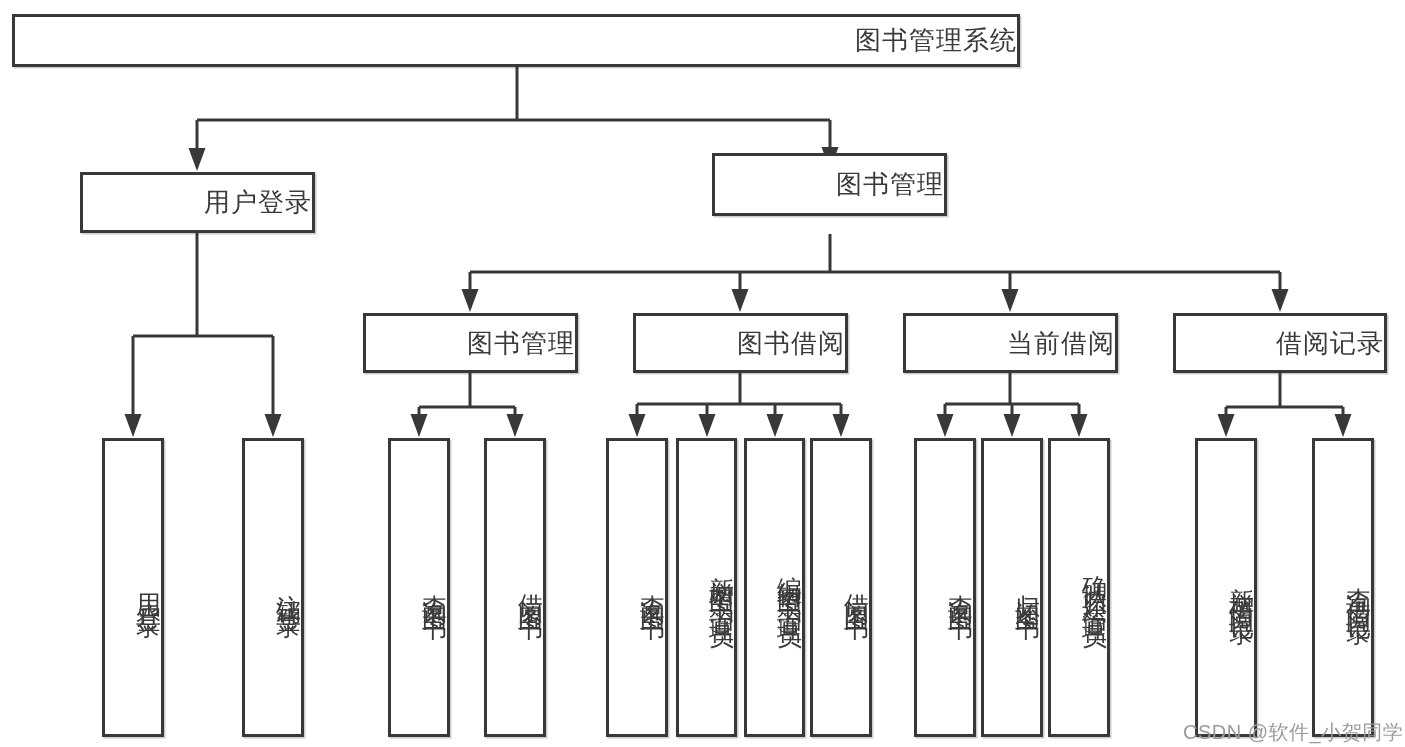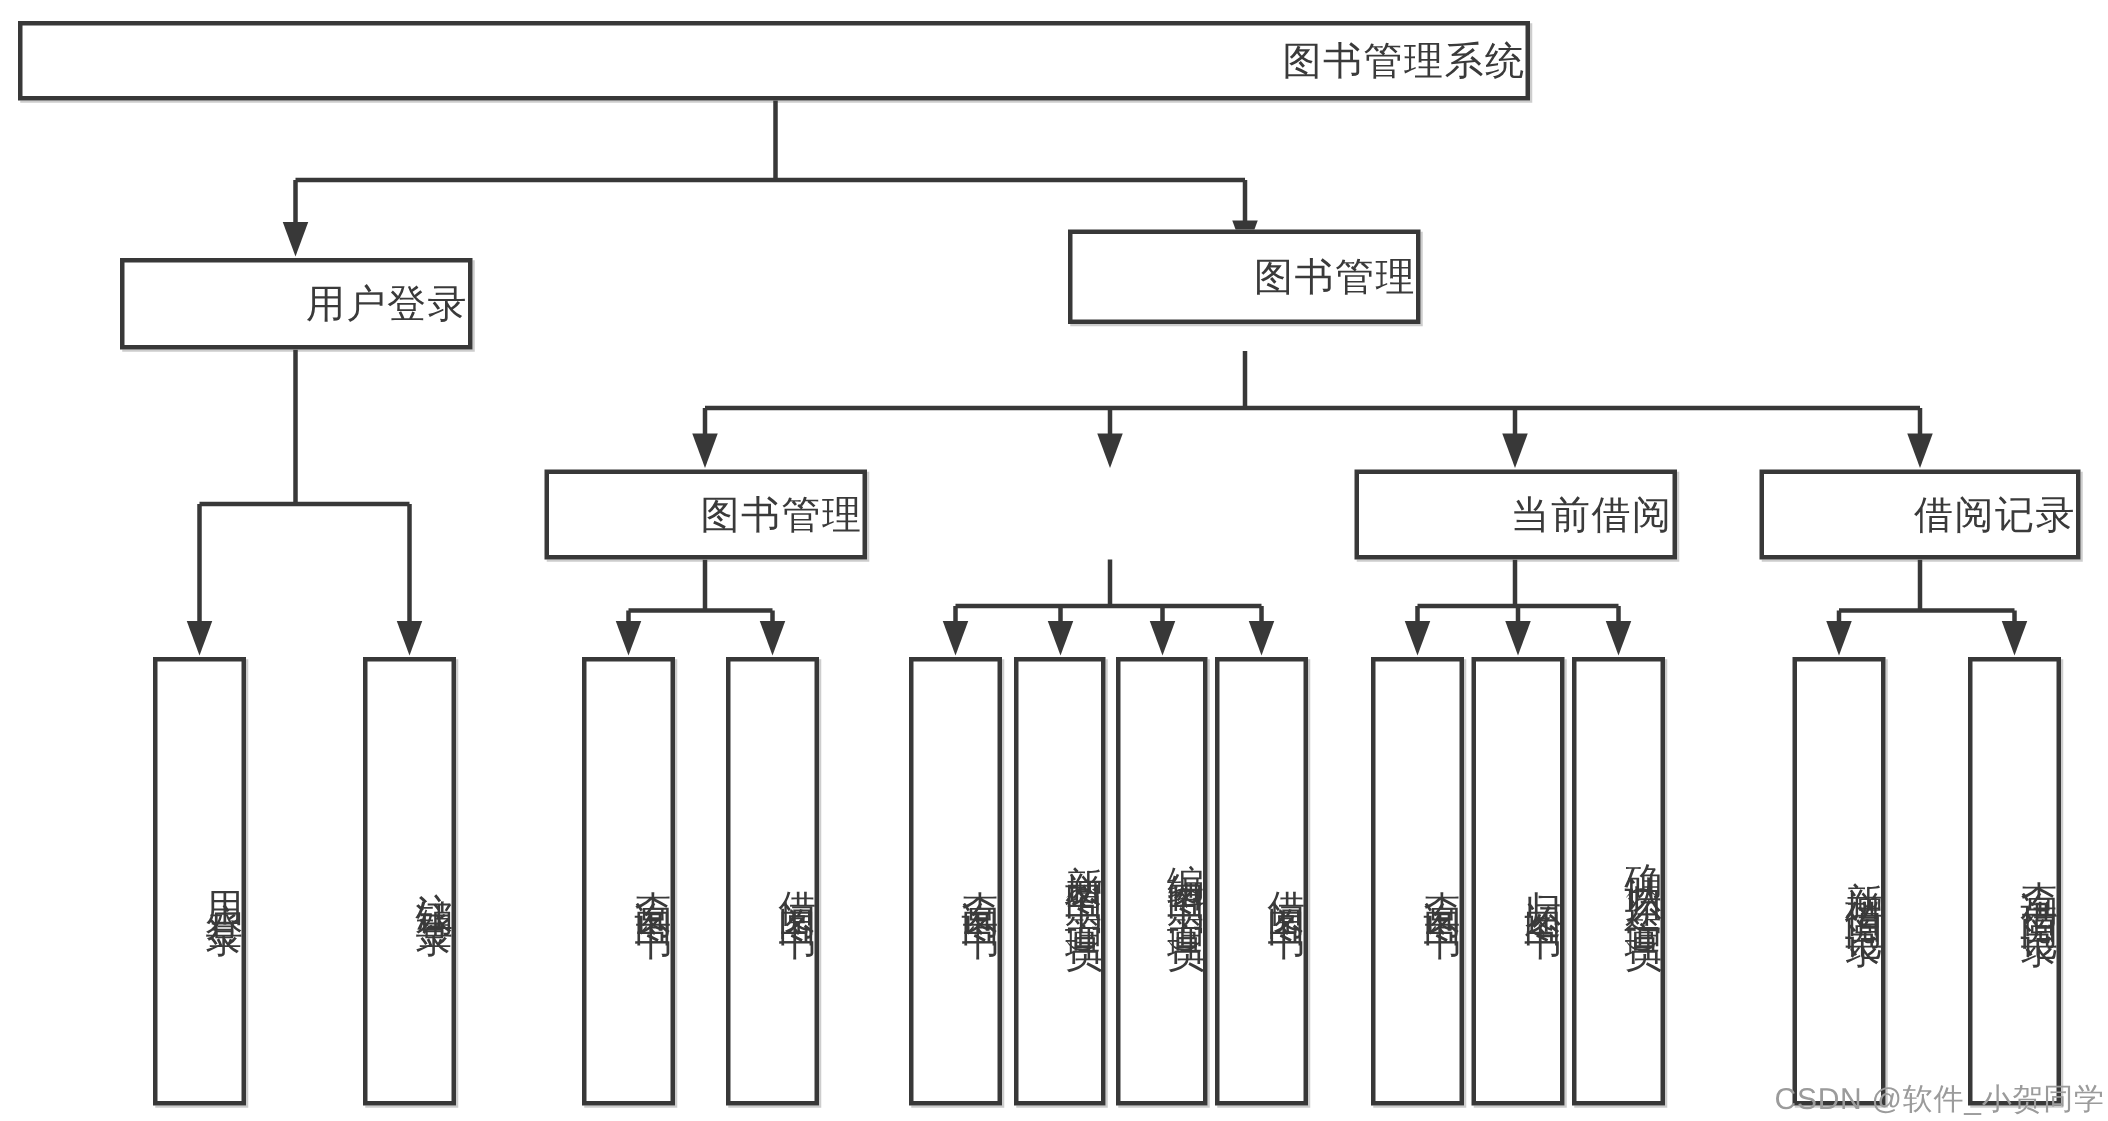--- a/index.html
+++ b/index.html
@@ -94,20 +94,23 @@
   <div class="node h" style="left:80px;top:172px;width:235px;height:61px">
     <span>用户登录</span>
   </div>
   <div class="node h" style="left:712px;top:153px;width:235px;height:63px">
     <span>图书管理</span>
   </div>
 
   <div class="node h" style="left:363px;top:313px;width:215px;height:60px">
     <span>图书管理</span>
   </div>
+  <div class="node h" style="left:633px;top:313px;width:215px;height:60px">
+    <span>图书借阅</span>
+  </div>
   <div class="node h" style="left:903px;top:313px;width:215px;height:60px">
     <span>当前借阅</span>
   </div>
   <div class="node h" style="left:1173px;top:313px;width:214px;height:60px">
     <span>借阅记录</span>
   </div>
 
   <div class="node v" style="left:102px;top:438px;width:62px;height:299px">
     <span>用户登录</span>
   </div>

